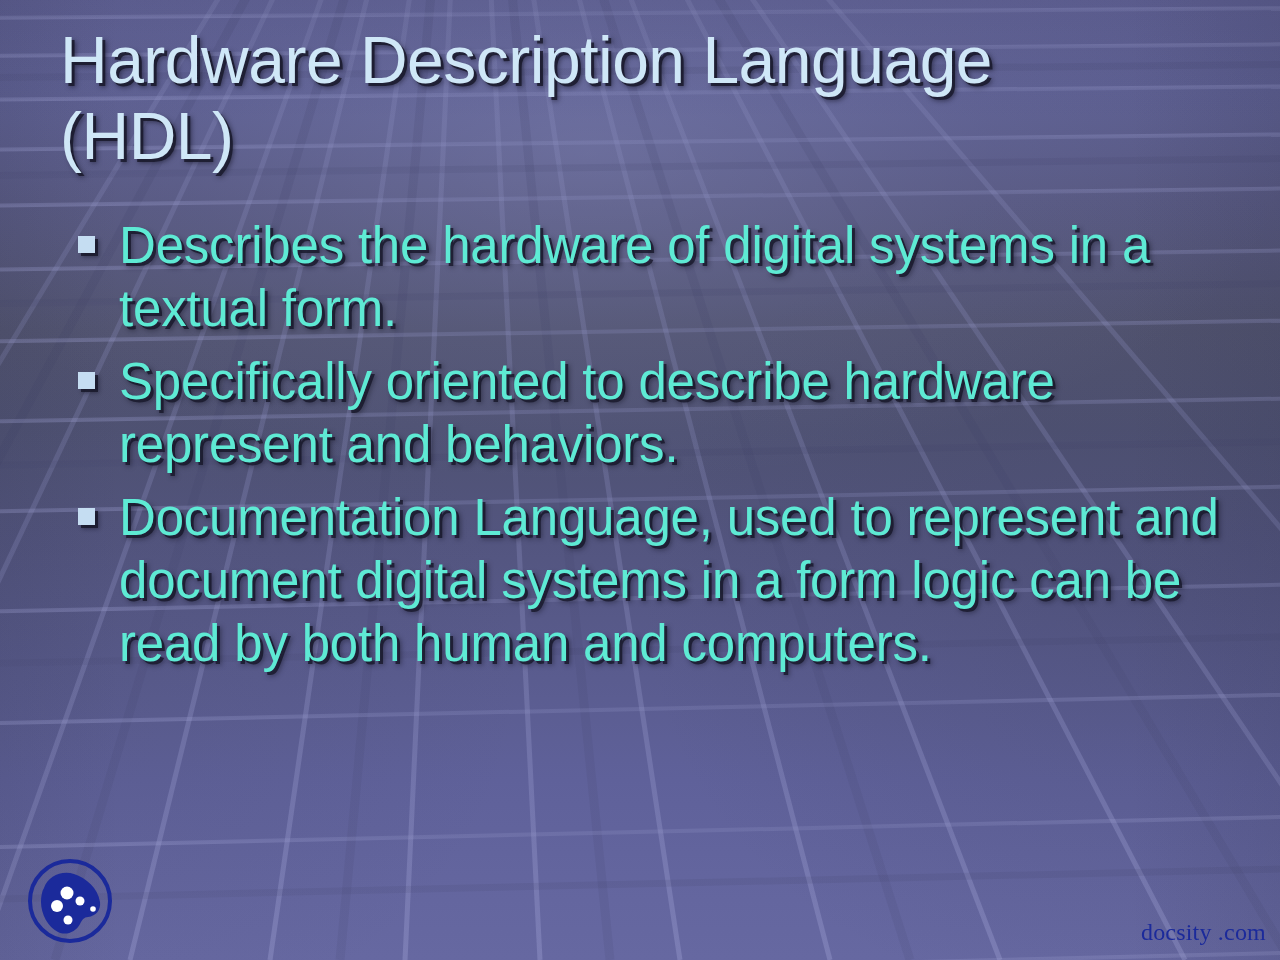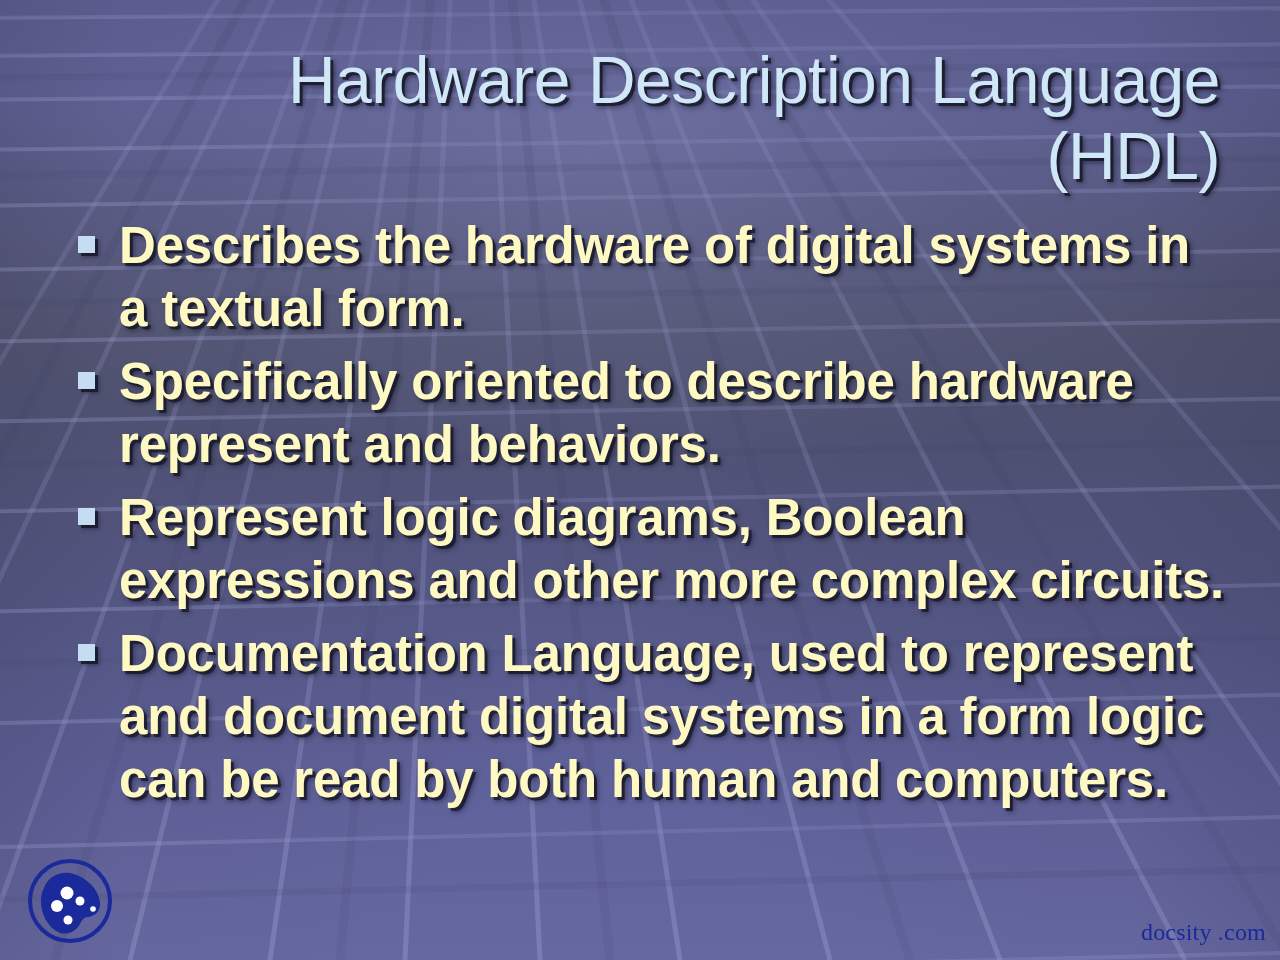--- a/index.html
+++ b/index.html
@@ -77,23 +77,23 @@
   
   .content {
     position: absolute;
     inset: 0;
   }
 
   
   .title {
     position: absolute;
     left: 60px;
-    top: 42px;
+    top: 22px;
     width: 1160px;
-    text-align: right;
+    text-align: left;
     color: #cfe7f7;
     font-size: 66px;
     line-height: 76px;
     font-weight: 400;
     letter-spacing: -0.5px;
     text-shadow:
       3px 3px 0px rgba(22,22,40,0.80),
       4px 4px 5px rgba(15,15,30,0.55);
     white-space: pre-line;
   }
@@ -116,24 +116,24 @@
     height: 17px;
     margin-top: 22px;
     margin-right: 24px;
     background: #c5ddf2;
     box-shadow:
       3px 3px 0px rgba(22,22,40,0.80),
       4px 4px 4px rgba(15,15,30,0.45);
   }
   .bullet-text {
     flex: 1 1 auto;
-    color: #fef9c3;
+    color: #5eead4;
     font-size: 51px;
     line-height: 63px;
-    font-weight: 700;
+    font-weight: 400;
     letter-spacing: -0.2px;
     text-shadow:
       3px 3px 0px rgba(22,22,40,0.78),
       4px 4px 5px rgba(15,15,30,0.50);
   }
 
   
   .bullet-row.b0 { margin-bottom: 10px; }
   .bullet-row.b1 { margin-bottom: 10px; }
   .bullet-row.b2 { margin-bottom: 10px; }
@@ -248,24 +248,20 @@
       <div class="bullet-row b0">
         <span class="bullet-marker"></span>
         <span class="bullet-text">Describes the hardware of digital systems in a textual form.</span>
       </div>
 
       <div class="bullet-row b1">
         <span class="bullet-marker"></span>
         <span class="bullet-text">Specifically oriented to describe hardware represent and behaviors.</span>
       </div>
 
-      <div class="bullet-row b2">
-        <span class="bullet-marker"></span>
-        <span class="bullet-text">Represent logic diagrams, Boolean expressions and other more complex circuits.</span>
-      </div>
 
       <div class="bullet-row b3">
         <span class="bullet-marker"></span>
         <span class="bullet-text">Documentation Language, used to represent and document digital systems in a form logic can be read by both human and computers.</span>
       </div>
 
     </div>
 
     <div class="logo">
       <svg viewBox="0 0 96 96" xmlns="http://www.w3.org/2000/svg" aria-hidden="true">

